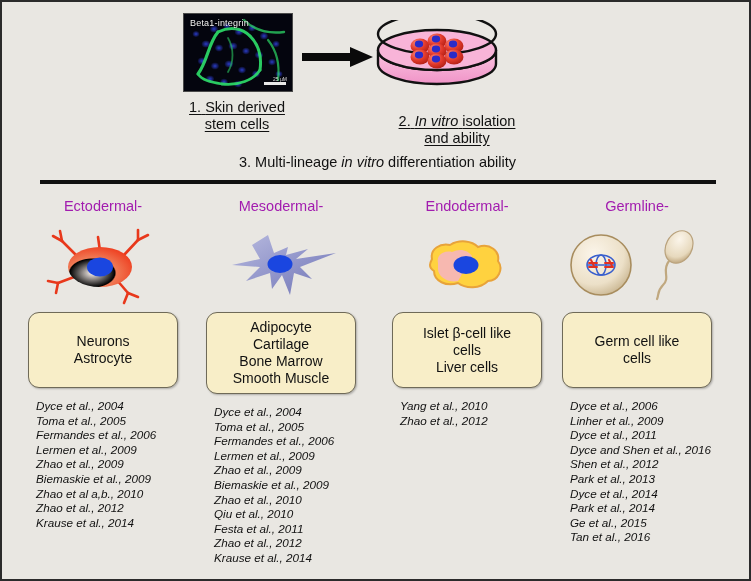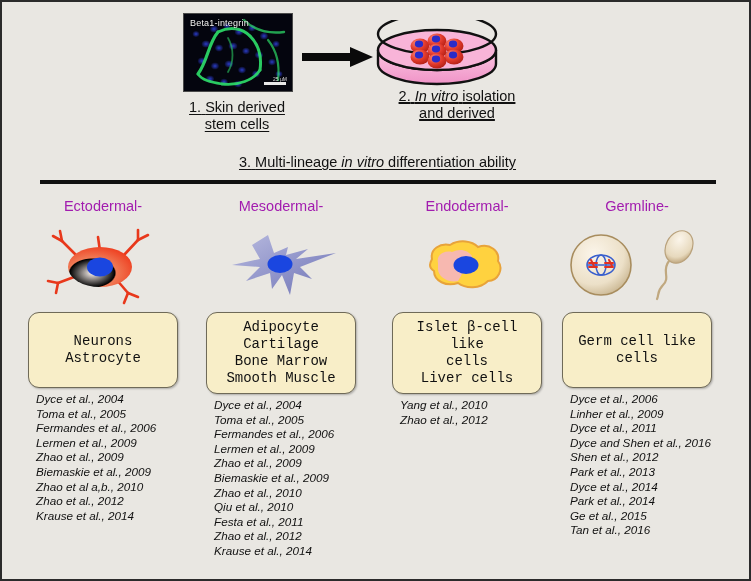--- a/index.html
+++ b/index.html
@@ -81,34 +81,33 @@
     font-size: 14.5px;
     color: #111;
     line-height: 17px;
   }
   .step-caption span.u {
     text-decoration: underline;
     text-underline-offset: 2px;
     margin-top: 44px;
   }
   #step1-caption { left: 160px; top: 97px; width: 150px; }
-  #step2-caption { left: 370px; top: 86px; width: 170px; text-decoration: underline; }
+  #step2-caption { left: 370px; top: 111px; width: 170px; }
 
   
   #section3-title {
     position: absolute;
     left: 0;
     top: 152px;
     width: 751px;
     text-align: center;
     font-size: 14.5px;
     color: #111;
   }
   #section3-title span.u {
-    text-decoration: underline;
     text-underline-offset: 2px;
   }
   #section-rule {
     position: absolute;
     left: 38px;
     top: 178px;
     width: 676px;
     height: 4px;
     background: #111;
   }
@@ -145,31 +144,30 @@
     border: 1.3px solid #6f6a58;
     border-radius: 11px;
     box-shadow: 1px 1px 2px rgba(0,0,0,.25);
     min-height: 76px;
     display: flex;
     flex-direction: column;
     align-items: center;
     justify-content: center;
     padding: 6px 4px;
     box-sizing: border-box;
-    font-family: Liberation Mono, monospace;
   }
   .lineage-box div {
     font-size: 14px;
     line-height: 17px;
     color: #111;
     text-align: center;
   }
 
   .refs {
-    margin-top: 4px;
+    margin-top: 11px;
     padding-left: 22px;
   }
   .refs div {
     font-size: 11.7px;
     font-style: italic;
     line-height: 14.6px;
     color: #111;
     white-space: nowrap;
   }
 </style>
@@ -285,21 +283,21 @@
   <div class="step-caption" id="step1-caption">
     <span class="u"><span>1.</span>
     <span>Skin derived</span></span><br>
     <span class="u">stem cells</span>
   </div>
 
   <div class="step-caption" id="step2-caption">
     <span class="u"><span>2.</span>
     <i>In vitro</i>
     <span>isolation</span></span><br>
-    <span class="u">and derived</span>
+    <span class="u">and ability</span>
   </div>
 
   <div id="section3-title">
     <span class="u"><span>3.</span>
     <span>Multi-lineage </span><i>in vitro</i><span> differentiation ability</span></span>
   </div>
   <div id="section-rule"></div>
 
   <div class="col" id="col-0">
     <div class="col-header">Ectodermal-</div>

